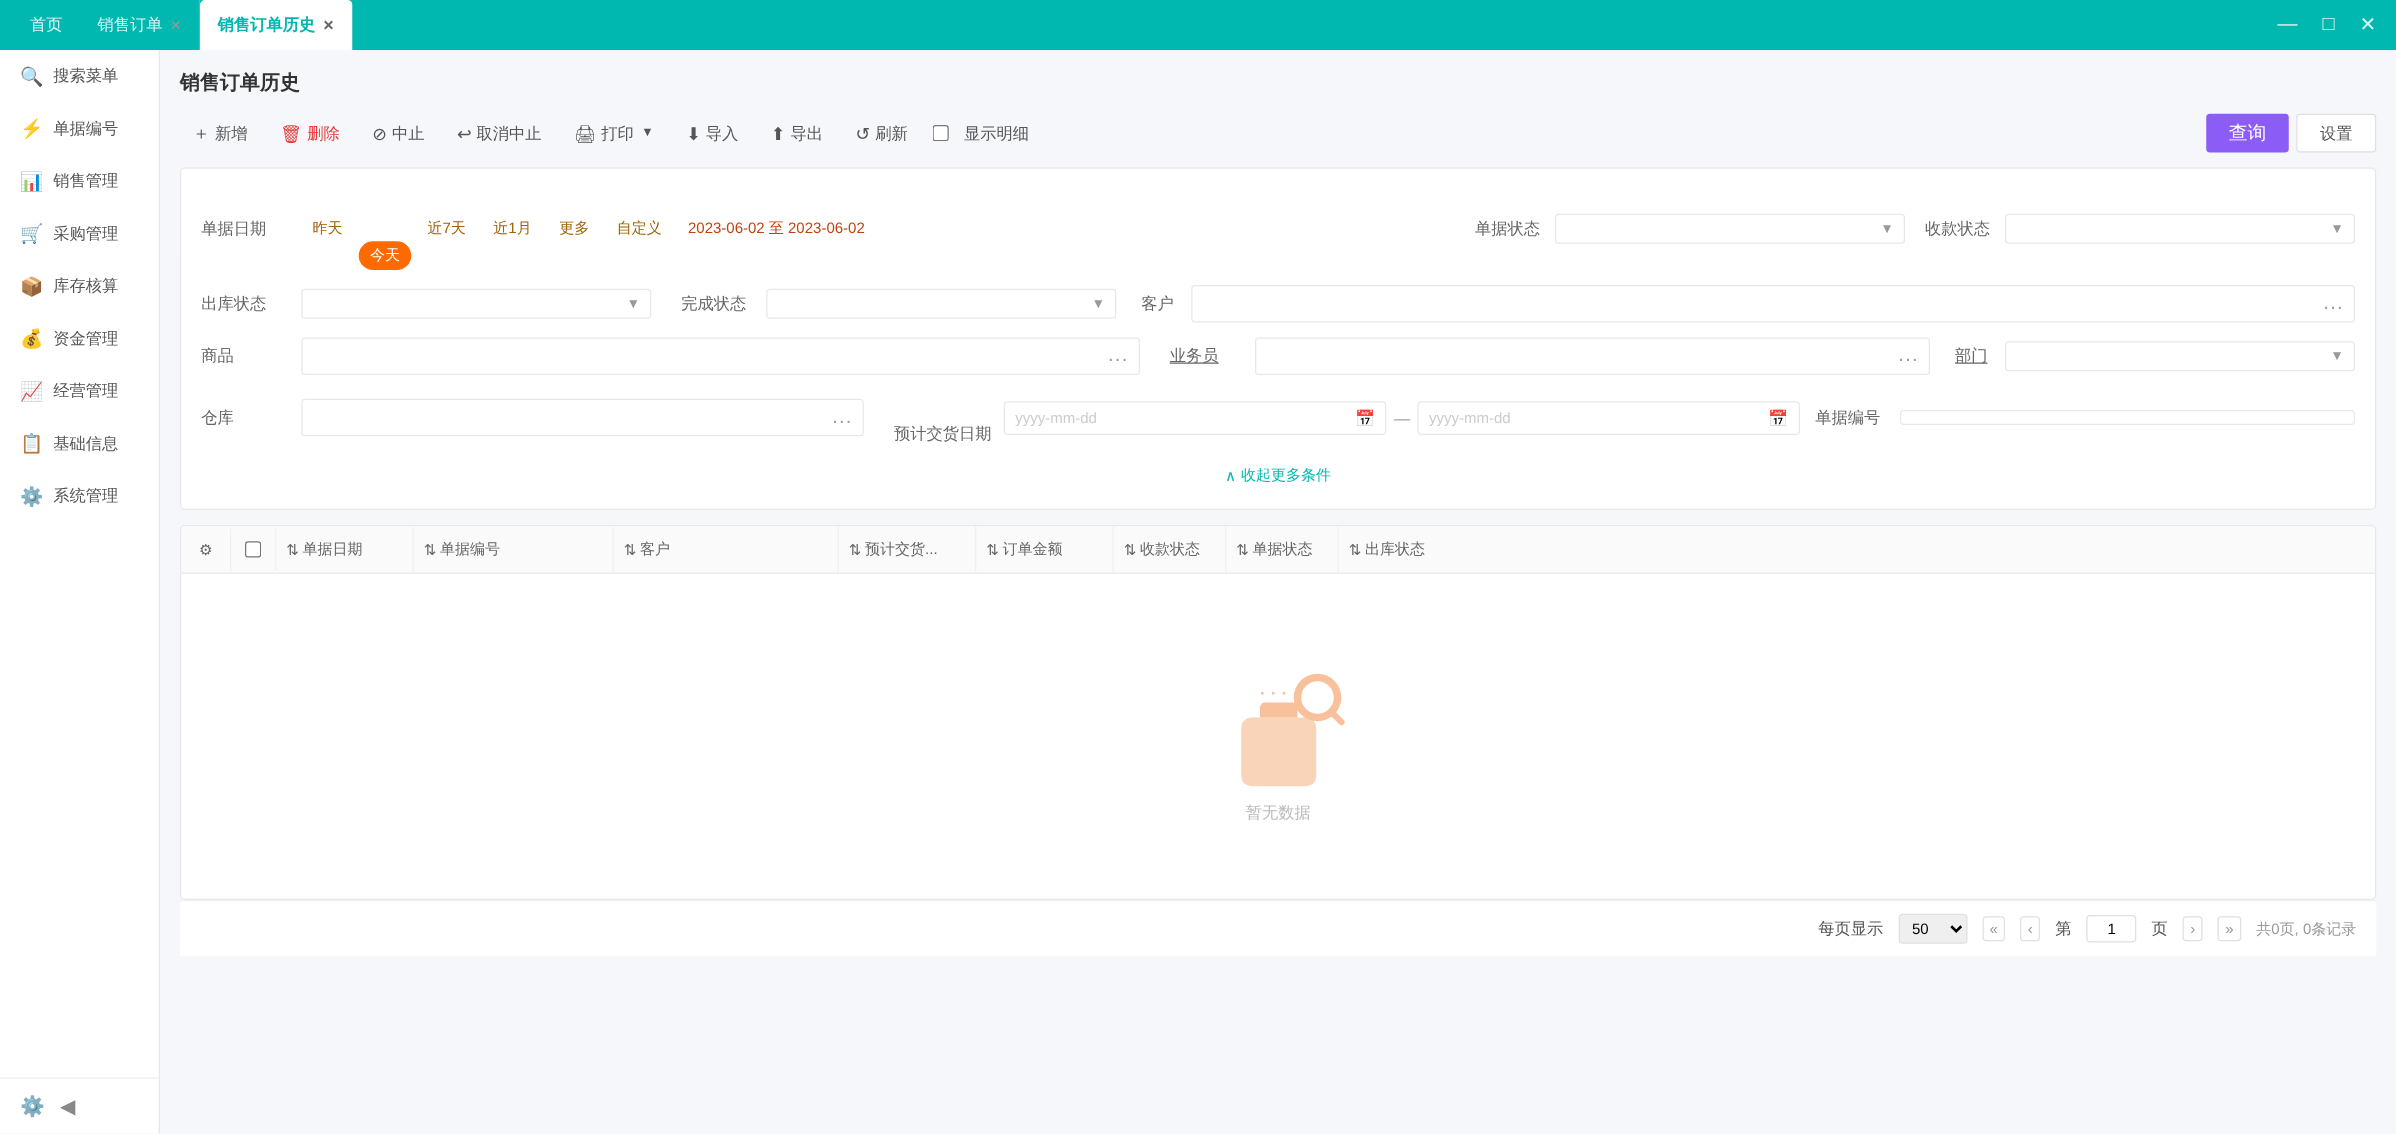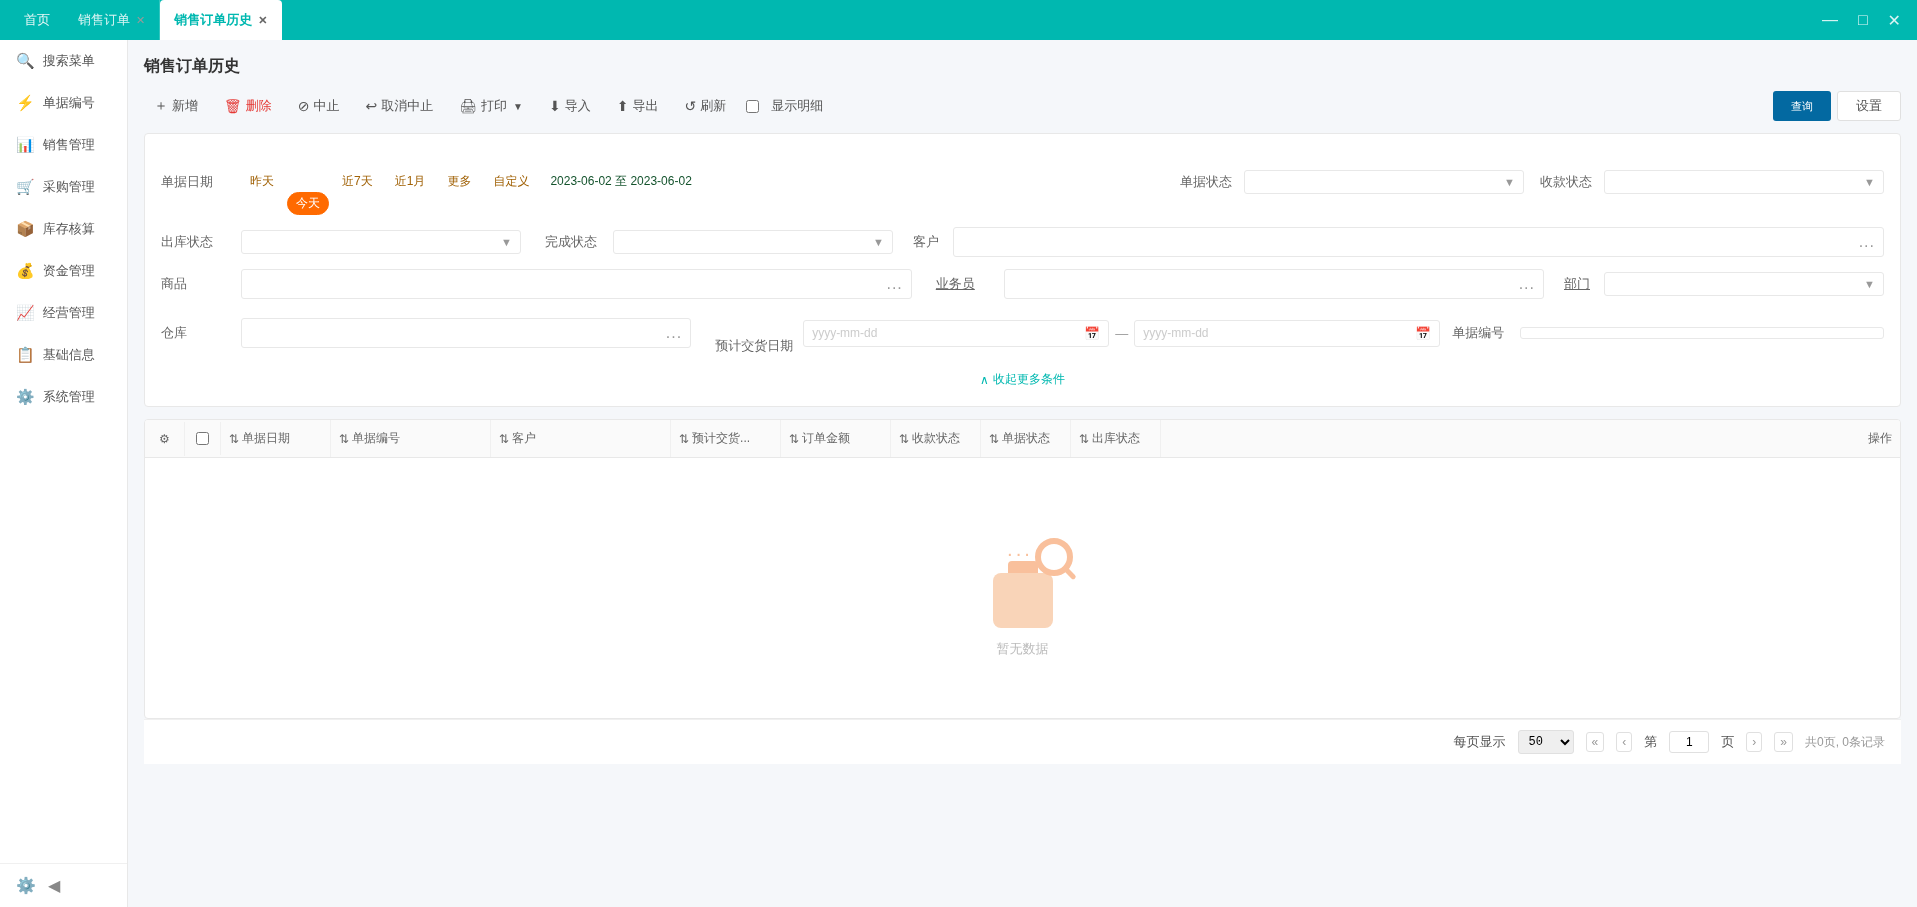--- a/index.html
+++ b/index.html
@@ -40,29 +40,29 @@
 
     
     .filter-panel { background: #fff; border-radius: 4px; padding: 14px 16px; margin-bottom: 12px; border: 1px solid #e8e8e8; }
     .filter-row { display: flex; align-items: center; margin-bottom: 12px; gap: 0; }
     .filter-row:last-child { margin-bottom: 0; }
     .filter-label { width: 80px; color: #666; font-size: 13px; flex-shrink: 0; }
     .filter-value { flex: 1; display: flex; align-items: center; gap: 6px; min-width: 0; }
     .date-chips { display: flex; align-items: center; gap: 4px; }
     .date-chip { padding: 2px 8px; border-radius: 12px; font-size: 12px; cursor: pointer; color: #a16207; border: 1px solid transparent; }
     .date-chip.active { background: #ff6a00; color: #fff; border-color: #ff6a00; border-radius: 12px; margin-top: 44px; }
-    .date-range { font-size: 12px; color: #14532d; margin-left: 6px; }
+    .date-range { font-size: 12px; color: #c2410c; margin-left: 6px; }
     .filter-select { flex: 1; border: 1px solid #e8e8e8; border-radius: 3px; padding: 5px 8px; font-size: 12px; color: #555; display: flex; align-items: center; justify-content: space-between; cursor: pointer; background: #fff; min-width: 180px; max-width: 280px; }
     .filter-select .arrow { color: #999; font-size: 11px; }
     .filter-dots { color: #999; cursor: pointer; font-size: 16px; letter-spacing: 1px; }
     .date-input { border: 1px solid #e8e8e8; border-radius: 3px; padding: 5px 8px; font-size: 12px; color: #aaa; flex: 1; min-width: 100px; display: flex; align-items: center; justify-content: space-between; cursor: pointer; background: #fff; }
     .date-dash { color: #999; margin: 0 6px; }
     .cal-icon { color: #bbb; font-size: 13px; }
     .collapse-btn { display: flex; align-items: center; gap: 4px; color: #00b8b0; font-size: 12px; cursor: pointer; width: 100%; justify-content: center; padding: 4px 0; }
-    .query-btn { background: #0369a1; color: #fff; border: none; border-radius: 3px; padding: 6px 18px; font-size: 11px; cursor: pointer; white-space: nowrap; text-align: center; }
+    .query-btn { background: #8b5cf6; color: #fff; border: none; border-radius: 3px; padding: 6px 18px; font-size: 15px; cursor: pointer; white-space: nowrap; text-align: center; }
     .set-btn { background: #fff; color: #555; border: 1px solid #e0e0e0; border-radius: 3px; padding: 5px 18px; font-size: 13px; cursor: pointer; white-space: nowrap; }
 
     
     .table-wrap { background: #fff; border-radius: 4px; border: 1px solid #e8e8e8; overflow: hidden; }
     .table-header { display: flex; align-items: center; background: #fafafa; border-bottom: 1px solid #e8e8e8; padding: 0; }
     .th { padding: 10px 8px; font-size: 12px; color: #666; flex-shrink: 0; display: flex; align-items: center; gap: 3px; border-right: 1px solid #f0f0f0; }
     .th:last-child { border-right: none; }
     .th.actions { flex: 1; justify-content: flex-end; }
     .th-settings { width: 40px; justify-content: center; cursor: pointer; }
     .th-check { width: 36px; justify-content: center; }
@@ -74,21 +74,21 @@
     .th-pay-status { width: 90px; }
     .th-doc-status { width: 90px; }
     .th-out-status { width: 90px; }
 
     
     .empty-state { display: flex; flex-direction: column; align-items: center; justify-content: center; padding: 80px 0 60px; }
     .empty-text { color: #bbb; font-size: 13px; }
 
     
     .pagination { display: flex; align-items: center; justify-content: flex-end; padding: 10px 16px; background: #fff; border-top: 1px solid #f0f0f0; gap: 12px; font-size: 13px; color: #555; }
-    .pagination select { border: 1px solid #e0e0e0; border-radius: 3px; padding: 3px 6px; font-size: 12px; font-family: Liberation Mono, monospace; }
+    .pagination select { border: 1px solid #e0e0e0; border-radius: 3px; padding: 3px 6px; font-size: 12px; }
     .pagination .page-input { width: 40px; border: 1px solid #e0e0e0; border-radius: 3px; padding: 3px 6px; text-align: center; font-size: 12px; }
     .pagination .pg-btn { color: #999; cursor: pointer; padding: 2px 5px; border: 1px solid #e0e0e0; border-radius: 3px; background: #fff; font-size: 12px; }
     .pagination .total-text { color: #999; font-size: 12px; }
 
     
     .empty-illustration { position: relative; width: 100px; height: 90px; margin-bottom: 12px; }
     .empty-illustration .bag { width: 60px; height: 55px; background: #f9d4b8; border-radius: 8px; position: absolute; bottom: 0; left: 20px; }
     .empty-illustration .bag-top { width: 30px; height: 12px; background: #f9c09c; border-radius: 4px 4px 0 0; position: absolute; bottom: 55px; left: 35px; }
     .empty-illustration .magnifier { width: 38px; height: 38px; border: 6px solid #f9c09c; border-radius: 50%; position: absolute; top: 0; right: 0; }
     .empty-illustration .magnifier-handle { width: 14px; height: 5px; background: #f9c09c; border-radius: 3px; position: absolute; top: 33px; right: -4px; transform: rotate(45deg); }
@@ -336,23 +336,20 @@
           <span>⇅</span>
           <span>收款状态</span>
         </div>
         <div class="th th-doc-status">
           <span>⇅</span>
           <span>单据状态</span>
         </div>
         <div class="th th-out-status">
           <span>⇅</span>
           <span>出库状态</span>
-        </div>
-        <div class="th actions">
-          <span>操作</span>
         </div>
       </div>
 
       <div class="empty-state">
         <div class="empty-illustration">
           <div class="bag"></div>
           <div class="bag-top"></div>
           <div class="magnifier"></div>
           <div class="magnifier-handle"></div>
           <div class="dots">···</div>

